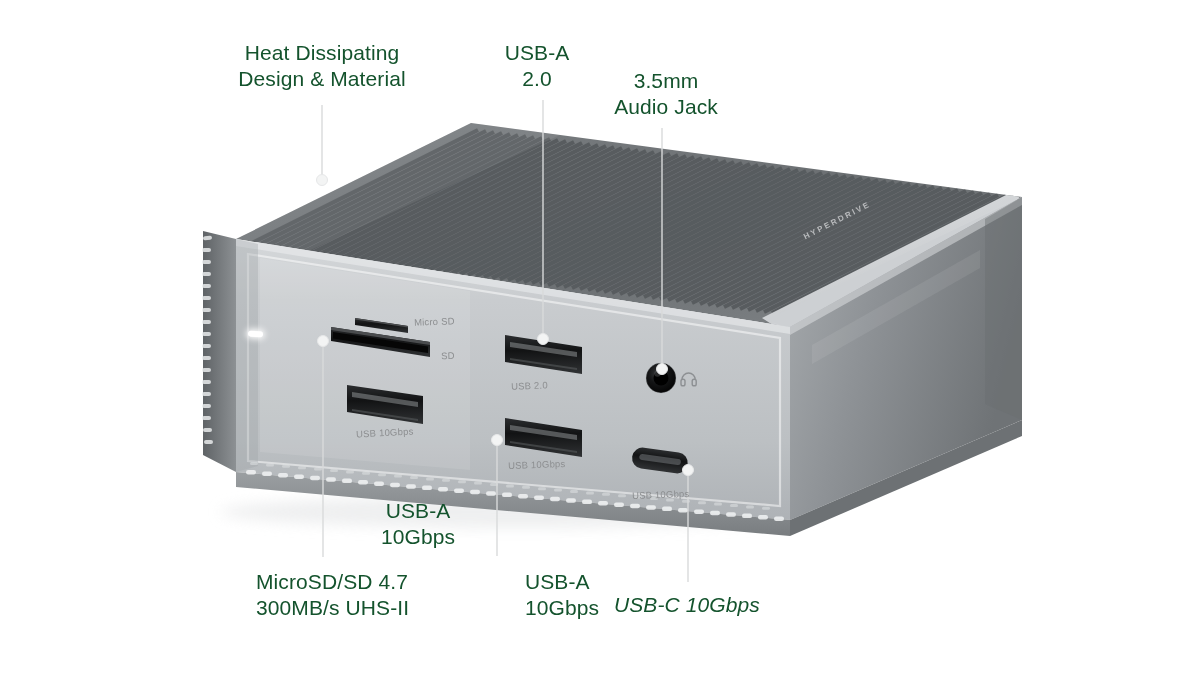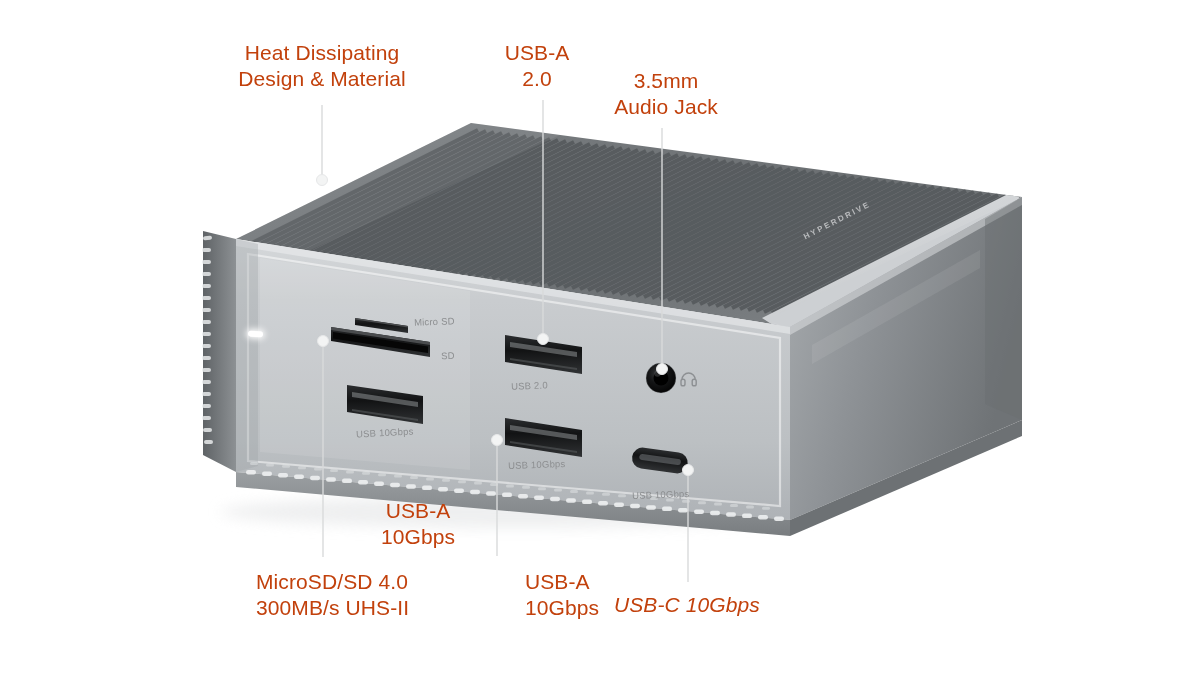--- a/index.html
+++ b/index.html
@@ -6,21 +6,21 @@
   body{
     width:1200px;height:675px;position:relative;overflow:hidden;
     font-family:"Liberation Sans","DejaVu Sans",sans-serif;
     background:#ffffff;
   }
   #stage{position:absolute;inset:0;width:1200px;height:675px;}
 
   
   .callout{
     position:absolute;
-    color:#c2410c;
+    color:#14532d;
     font-size:21px;
     line-height:26px;
     white-space:pre-line;
     letter-spacing:.1px;
   }
   .callout.center{text-align:center;transform:translateX(-50%);}
   .callout.left{text-align:left;}
 
   
   #device{position:absolute;left:0;top:0;width:1200px;height:675px;}
@@ -393,21 +393,21 @@
 
   <div class="callout center" style="left:537px;top:40px;">USB-A
 2.0</div>
 
   <div class="callout center" style="left:666px;top:68px;">3.5mm
 Audio Jack</div>
 
   <div class="callout center" style="left:418px;top:498px;">USB-A
 10Gbps</div>
 
-  <div class="callout left" style="left:256px;top:569px;">MicroSD/SD 4.0
+  <div class="callout left" style="left:256px;top:569px;">MicroSD/SD 4.7
 300MB/s UHS-II</div>
 
   <div class="callout left" style="left:525px;top:569px;">USB-A
 10Gbps</div>
 
   <div class="callout left" style="left:614px;top:592px;font-style:italic;">USB-C 10Gbps</div>
 
 </div>
 
 </body></html>

